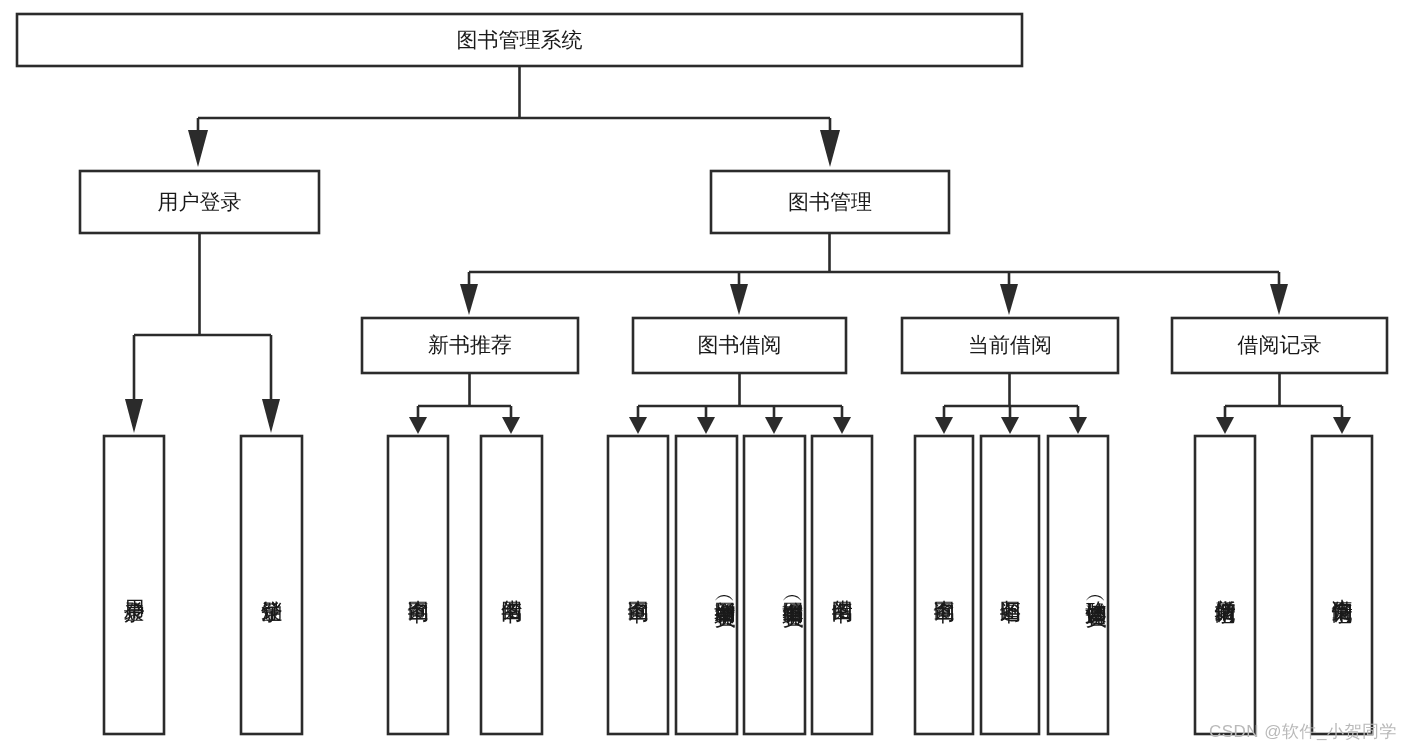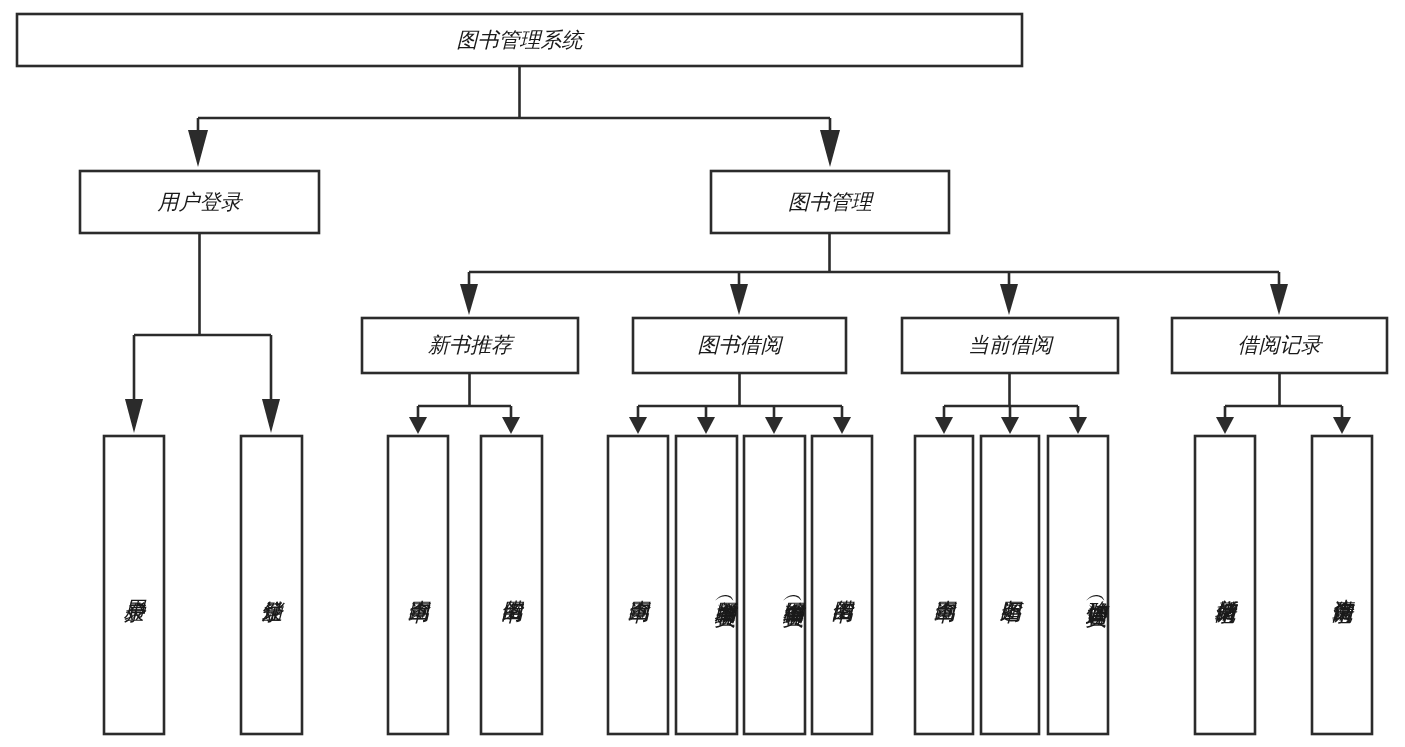--- a/index.html
+++ b/index.html
@@ -10,21 +10,20 @@
   body {
     width: 1405px;
     height: 747px;
     font-family: "Liberation Sans", "DejaVu Sans", sans-serif;
     overflow: hidden;
   }
   #diagram-root {
     position: relative;
     width: 1405px;
     height: 747px;
-    font-style: italic;
   }
   svg.diagram-canvas {
     position: absolute;
     top: 0; left: 0;
     width: 1405px;
     height: 747px;
   }
   .node-box {
     fill: #ffffff;
     stroke: #2b2b2b;
@@ -197,14 +196,15 @@
   <div class="node-label-v" style="left:608px; top:436px; width:60px; height:298px;">查询图书</div>
   <div class="node-label-v" style="left:676px; top:436px; width:61px; height:298px; align-items:flex-start; padding-top:6px; box-sizing:border-box;">新增图书（管理员）</div>
   <div class="node-label-v" style="left:744px; top:436px; width:61px; height:298px; align-items:flex-start; padding-top:6px; box-sizing:border-box;">编辑图书（管理员）</div>
   <div class="node-label-v" style="left:812px; top:436px; width:60px; height:298px;">借阅图书</div>
   <div class="node-label-v" style="left:915px; top:436px; width:58px; height:298px;">查询图书</div>
   <div class="node-label-v" style="left:981px; top:436px; width:58px; height:298px;">归还图书</div>
   <div class="node-label-v" style="left:1048px; top:436px; width:60px; height:298px; align-items:flex-start; padding-top:6px; box-sizing:border-box;">确认归还（管理员）</div>
   <div class="node-label-v" style="left:1195px; top:436px; width:60px; height:298px;">新增借阅记录</div>
   <div class="node-label-v" style="left:1312px; top:436px; width:60px; height:298px;">查询借阅记录</div>
 
+  <div class="watermark">CSDN @软件_小贺同学</div>
 
 </div>
 
 </body></html>

